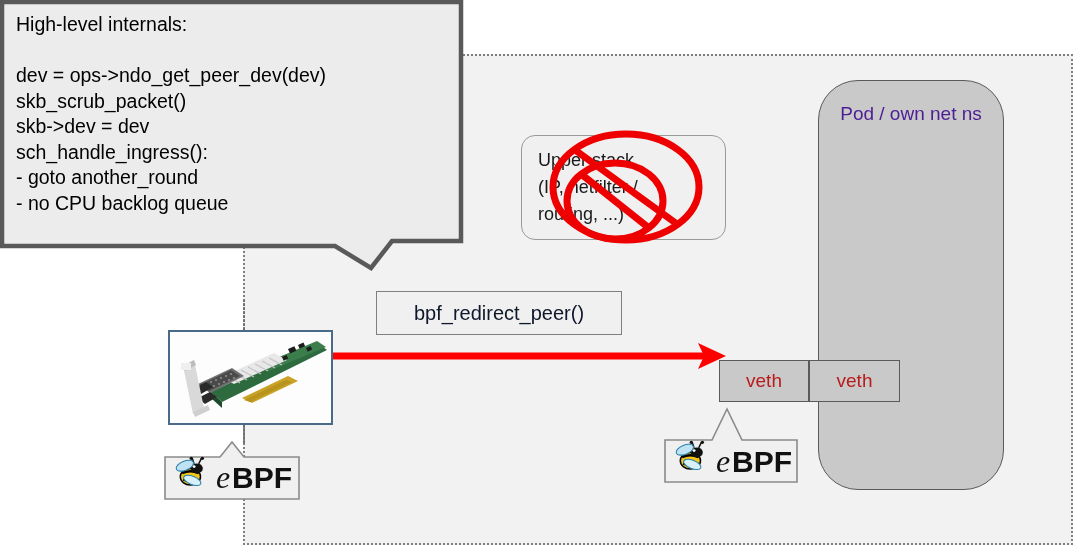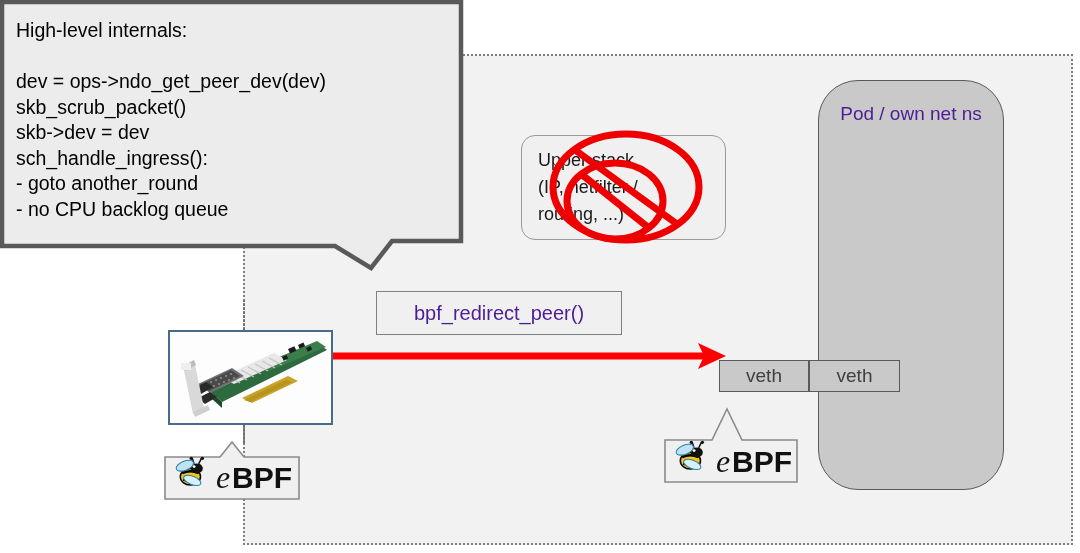--- a/index.html
+++ b/index.html
@@ -103,38 +103,37 @@
   .callout-text {
     position: absolute;
     left: 16px;
     top: 12px;
     width: 440px;
     font-size: 19.5px;
     line-height: 25.5px;
     color: #000000;
     white-space: pre-line;
     font-family: "Liberation Sans", sans-serif;
-    margin-top: 6px;
   }
 
   
   .redirect-label {
     position: absolute;
     left: 376px;
     top: 291px;
     width: 246px;
     height: 44px;
     background: #f0f0f0;
     border: 1px solid #7f7f7f;
     box-sizing: border-box;
     display: flex;
     align-items: center;
     justify-content: center;
     font-size: 20px;
-    color: #4c1d95;
+    color: #0f172a;
     font-family: "Liberation Sans", sans-serif;
   }
 
   
   .nic-box {
     position: absolute;
     left: 168px;
     top: 330px;
     width: 165px;
     height: 95px;
@@ -151,29 +150,29 @@
     left: 330px;
     top: 338px;
     width: 400px;
     height: 36px;
   }
 
   
   .veth {
     position: absolute;
     top: 360px;
-    height: 32px;
+    height: 42px;
     background: #c9c9c9;
     border: 1px solid #5a5a5a;
     box-sizing: border-box;
     display: flex;
     align-items: center;
     justify-content: center;
     font-size: 19px;
-    color: #404040;
+    color: #b91c1c;
     font-family: "Liberation Sans", sans-serif;
   }
   .veth-left  { left: 719px; width: 90px; }
   .veth-right { left: 809px; width: 91px; }
 
   
   .ebpf-badge { position: absolute; }
   .ebpf-badge svg { display: block; }
   .ebpf-left  { left: 164px; top: 440px; width: 136px; height: 60px; }
   .ebpf-right { left: 664px; top: 406px; width: 134px; height: 77px; }

